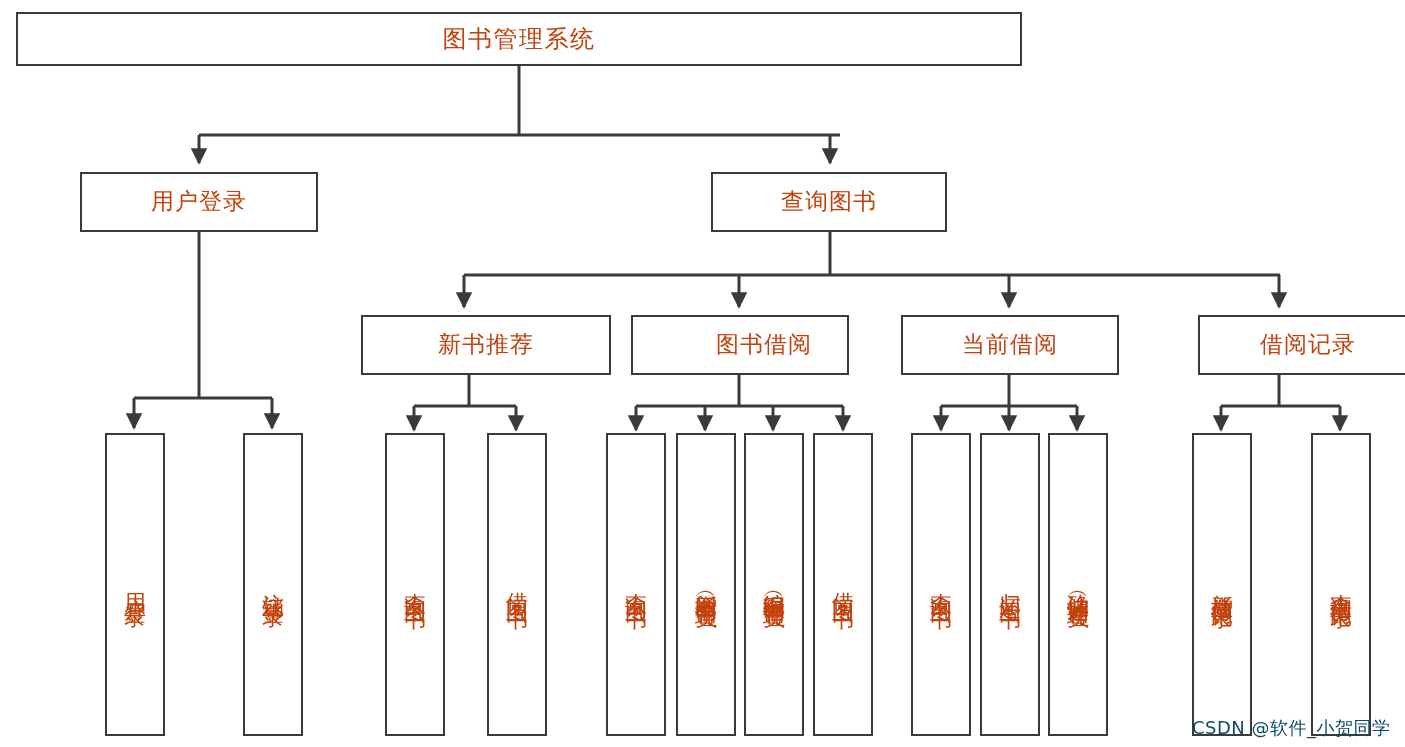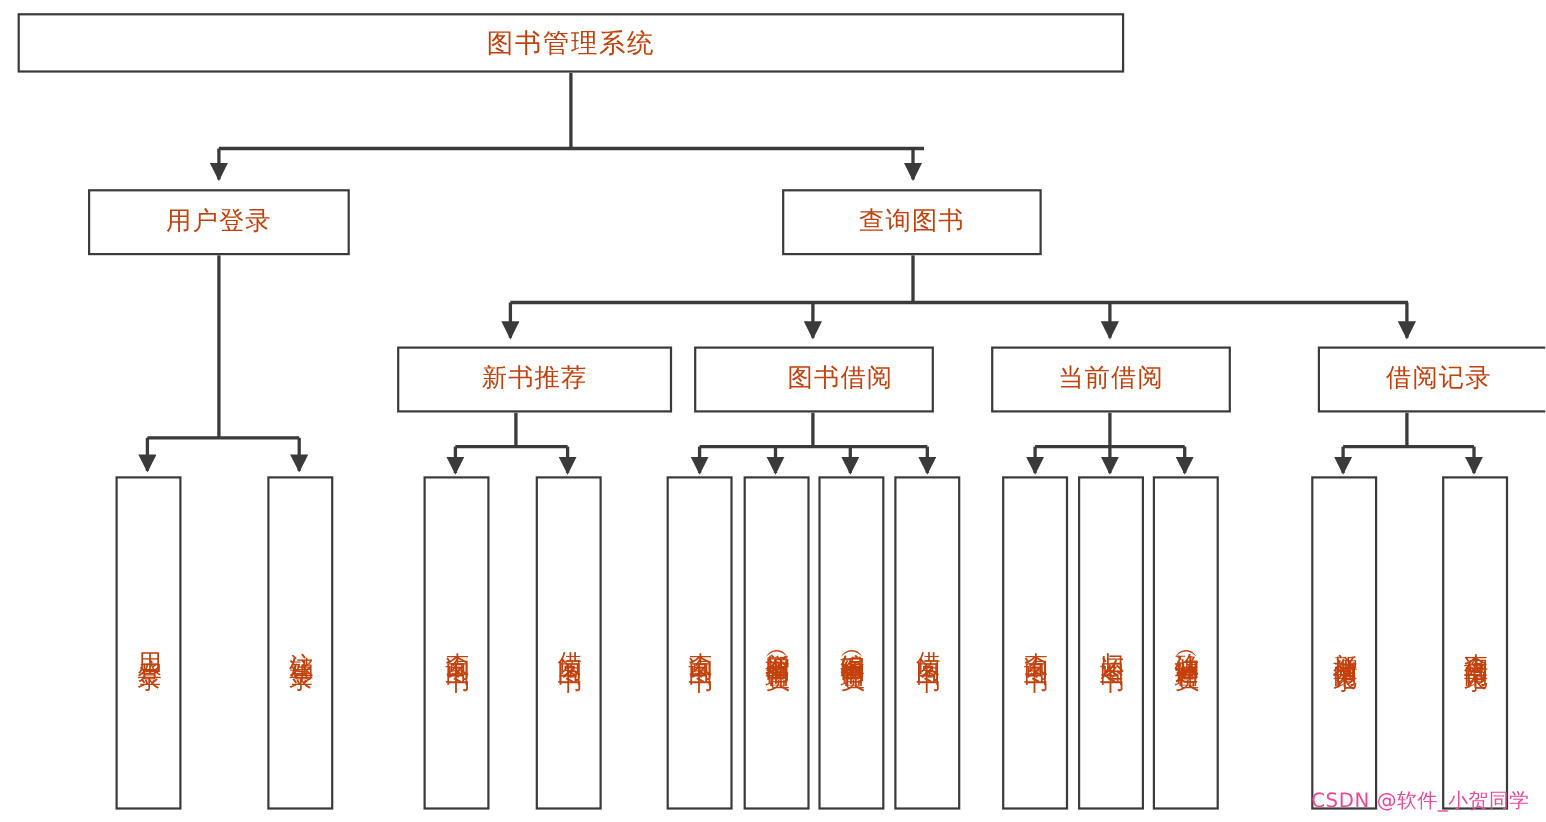--- a/index.html
+++ b/index.html
@@ -58,21 +58,21 @@
     white-space: nowrap;
   }
   .node.vert .vtext {
     writing-mode: vertical-rl;
     text-orientation: upright;
     display: block;
   }
   .watermark {
     position: absolute;
     font-size: 18px;
-    color: #ec4899;
+    color: #0c4a6e;
     letter-spacing: 0.5px;
     white-space: nowrap;
     font-family: "DejaVu Sans", "Liberation Sans", sans-serif;
   }
 </style>
 </head>
 <body>
 
 <div id="canvas">
 

